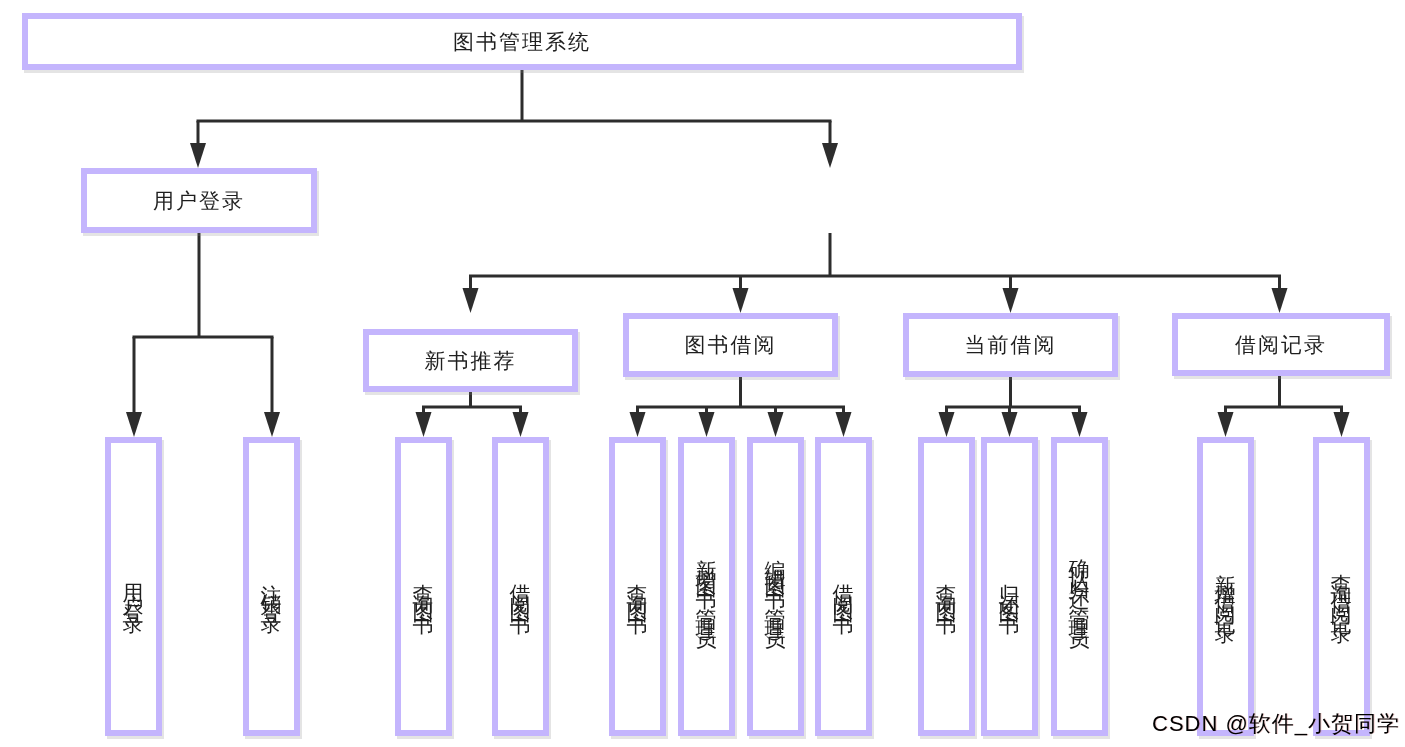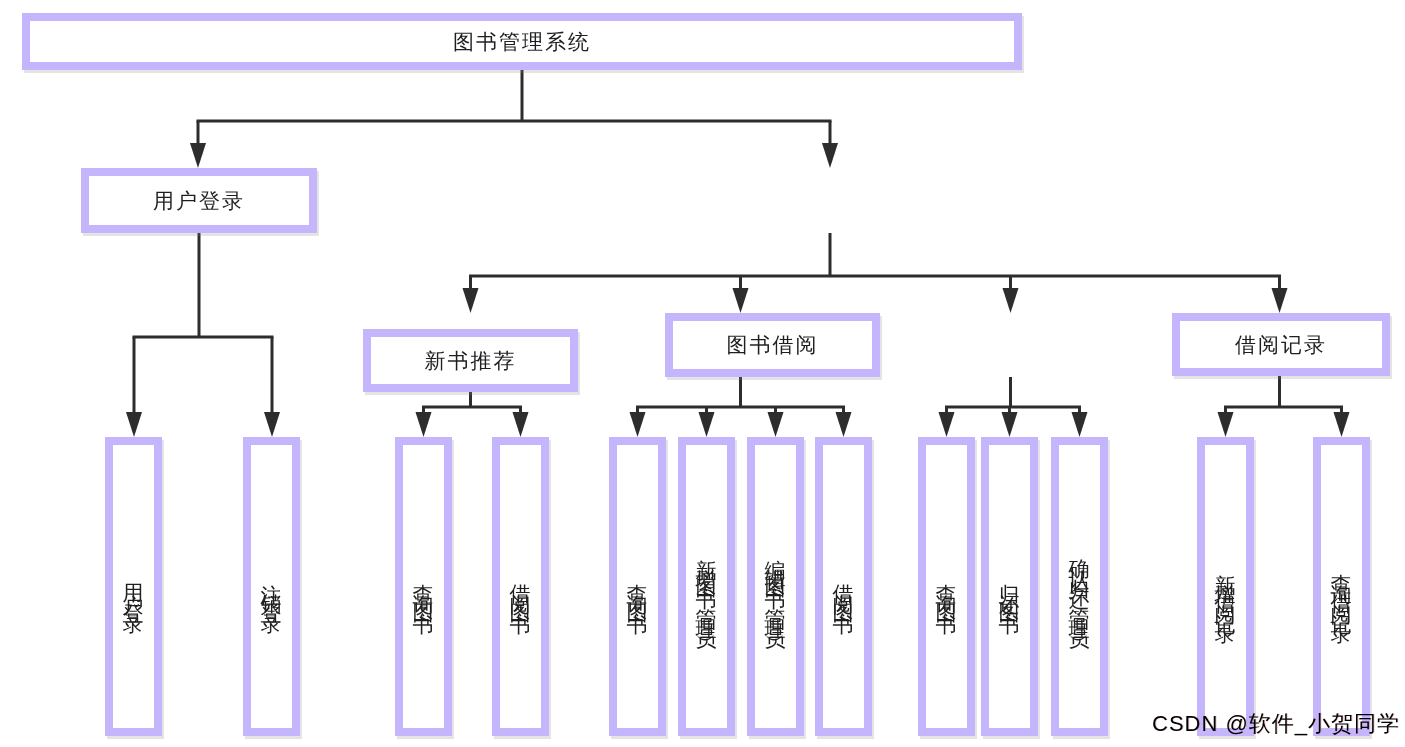--- a/index.html
+++ b/index.html
@@ -13,42 +13,42 @@
   }
   .connector-layer {
     position: absolute;
     left: 0; top: 0;
     width: 1405px; height: 747px;
     pointer-events: none;
   }
   .node {
     position: absolute;
     box-sizing: border-box;
-    border: 8px solid #c4b5fd;
+    border: 6px solid #c4b5fd;
     background: #ffffff;
     color: #1f1f1f;
     display: flex;
     align-items: center;
     justify-content: center;
     box-shadow: 2px 3px 0 rgba(130,130,130,0.22);
   }
   .hnode { font-size: 21px; letter-spacing: 2px; white-space: nowrap; }
   .vnode {
     writing-mode: vertical-rl;
     text-orientation: mixed;
     font-size: 21px;
     letter-spacing: 10px;
     line-height: 1;
   }
   
   .n-root   { left: 22px;   top: 13px;  width: 1000px; height: 57px; }
   .n-login  { left: 81px;   top: 168px; width: 236px;  height: 65px; }
   .n-mgmt   { left: 712px;  top: 168px; width: 236px;  height: 65px; }
   .n-rec    { left: 363px;  top: 313px; width: 215px;  height: 63px; margin-top: 16px; }
-  .n-borrow { left: 665px;  top: 313px; width: 215px;  height: 64px; }
+  .n-borrow { left: 623px;  top: 313px; width: 215px;  height: 64px; }
   .n-cur    { left: 903px;  top: 313px; width: 215px;  height: 64px; }
   .n-hist   { left: 1172px; top: 313px; width: 218px;  height: 63px; }
   .leaf { top: 437px; width: 57px; height: 299px; }
   .l-1  { left: 105px; }
   .l-2  { left: 243px; }
   .l-3  { left: 395px; }
   .l-4  { left: 492px; }
   .l-5  { left: 609px; }
   .l-6  { left: 678px; }
   .l-7  { left: 747px; }
@@ -136,20 +136,21 @@
     <line x1="1341.5" y1="407" x2="1341.5" y2="417"></line>
     <polygon points="1333.5,412 1349.5,412 1341.5,437" stroke="none"></polygon>
   </svg>
 
   <div class="node hnode n-root">图书管理系统</div>
 
   <div class="node hnode n-login">用户登录</div>
 
   <div class="node hnode n-rec">新书推荐</div>
   <div class="node hnode n-borrow">图书借阅</div>
+  <div class="node hnode n-cur">当前借阅</div>
   <div class="node hnode n-hist">借阅记录</div>
 
   <div class="node vnode leaf l-1">用户登录</div>
   <div class="node vnode leaf l-2">注销登录</div>
   <div class="node vnode leaf l-3">查询图书</div>
   <div class="node vnode leaf l-4">借阅图书</div>
   <div class="node vnode leaf l-5">查询图书</div>
   <div class="node vnode leaf l-6">新增图书（管理员）</div>
   <div class="node vnode leaf l-7">编辑图书（管理员）</div>
   <div class="node vnode leaf l-8">借阅图书</div>

